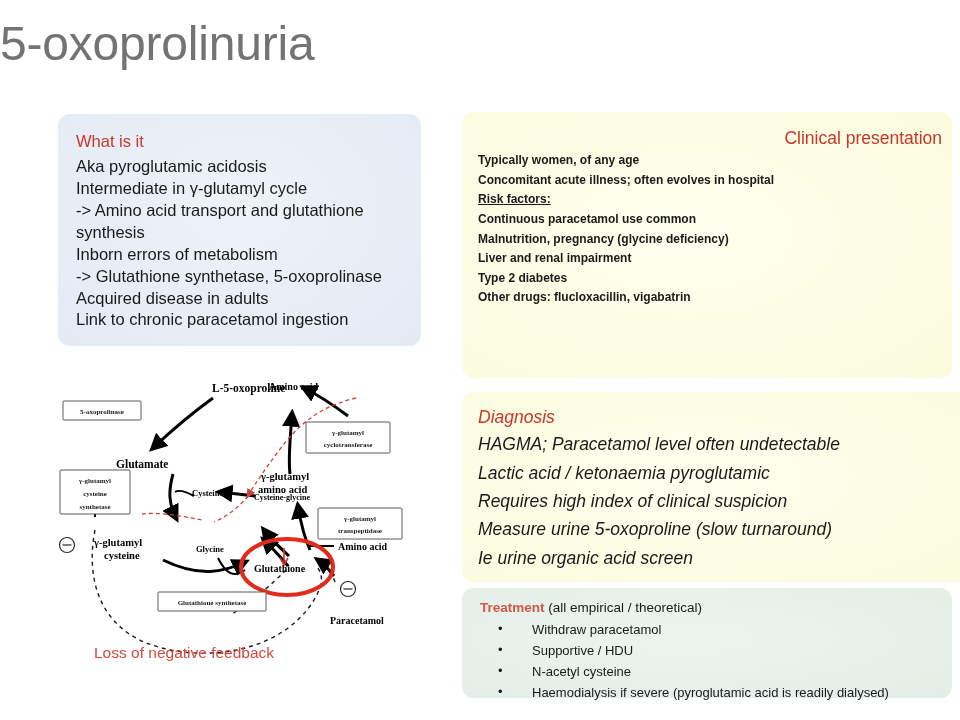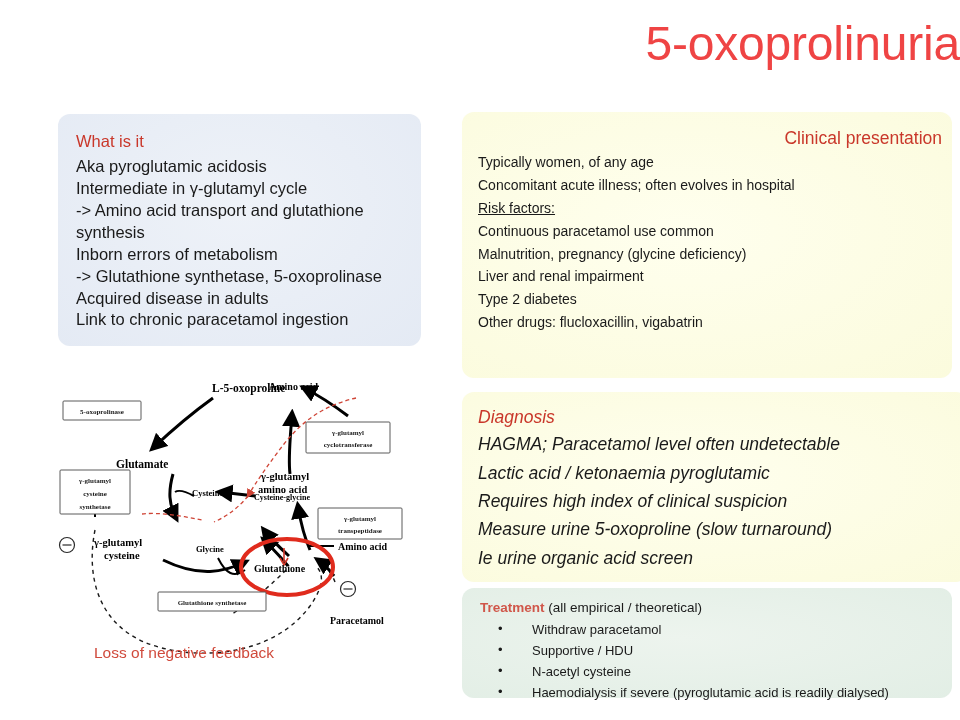--- a/index.html
+++ b/index.html
@@ -15,25 +15,25 @@
     font-family: "Liberation Sans", sans-serif;
     color: #111111;
   }
 
   
   #slide-title {
     position: absolute;
     left: 0;
     top: 18px;
     width: 960px;
-    text-align: right;
+    text-align: left;
     font-size: 48px;
     font-weight: 400;
     letter-spacing: -0.2px;
-    color: #ef4444;
+    color: #737373;
     line-height: 1.1;
   }
 
   
   .panel {
     position: absolute;
     border-radius: 12px;
     box-sizing: border-box;
   }
   .panel-blue {
@@ -70,21 +70,21 @@
   #box-what-is-it .panel-head { font-size: 16.5px; margin-bottom: 2px; }
   #box-what-is-it .panel-line { font-size: 16.5px; line-height: 1.33; }
 
   
   #box-clinical {
     left: 462px; top: 112px;
     width: 490px; height: 266px;
     padding: 14px 10px 10px 16px;
   }
   #box-clinical .panel-head { font-size: 17.5px; text-align: right; }
-  #box-clinical .panel-line { font-size: 14px; line-height: 1.63; }
+  #box-clinical .panel-line { font-size: 12px; line-height: 1.63; font-weight: bold; }
 
   
   #box-diagnosis {
     left: 462px; top: 392px;
     width: 506px; height: 190px;
     padding: 13px 10px 0 16px;
     font-style: italic;
   }
   #box-diagnosis .panel-head { font-size: 17.5px; }
   #box-diagnosis .panel-line { font-size: 17.5px; line-height: 1.62; }

